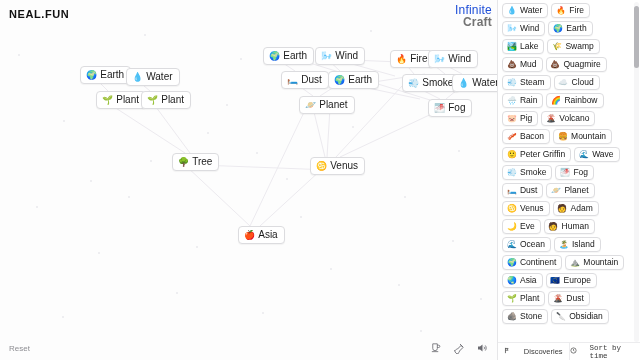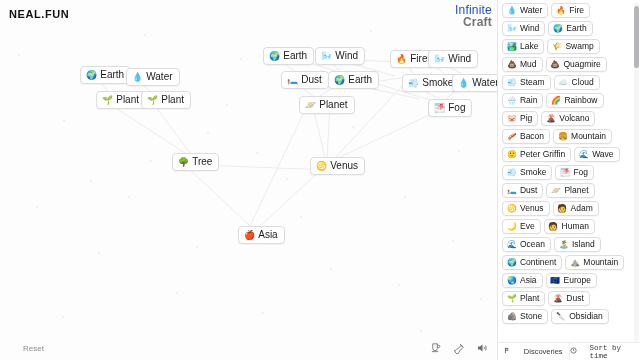--- a/index.html
+++ b/index.html
@@ -212,21 +212,21 @@
     width: 5px;
     height: 62px;
     background: #b6b6ba;
     border-radius: 3px;
     cursor: grab;
   }
 
   
   #reset-btn {
     position: absolute;
-    left: 23px;
+    left: 9px;
     bottom: 7px;
     font-size: 8px;
     color: #8d8d92;
     cursor: pointer;
     user-select: none;
   }
   #bottom-tools {
     position: absolute;
     right: 152px;
     bottom: 6px;

